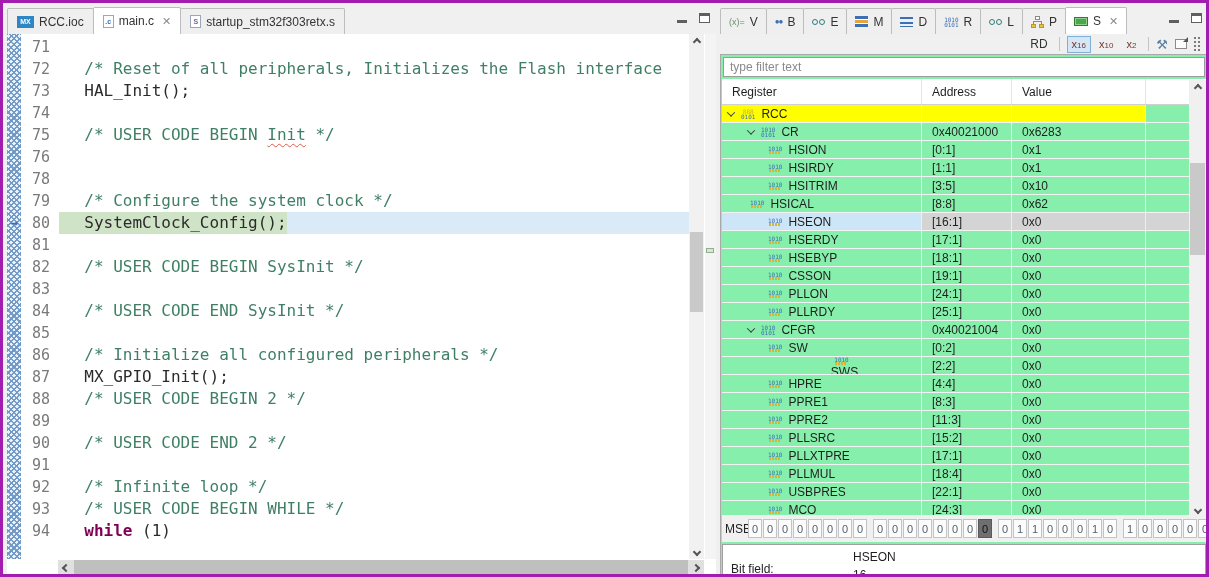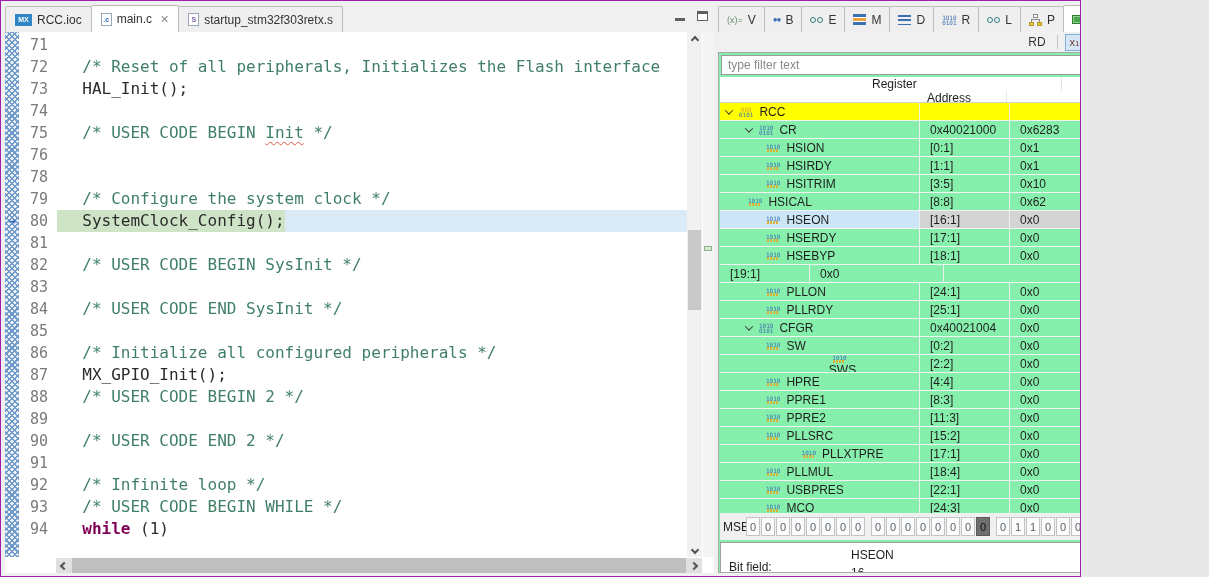--- a/index.html
+++ b/index.html
@@ -1,19 +1,19 @@
 <!DOCTYPE html>
 <html><head>
 <meta charset="utf-8">
 <style>
   * { margin:0; padding:0; box-sizing:border-box; }
   html,body { background:#e8e8e8; }
   #window {
-    position:relative; width:1081px; height:577px; background:#F0F0F0;
-    border:1px solid #a21caf; overflow:hidden;
+    position:relative; width:1209px; height:577px; background:#F0F0F0;
+    border:3px solid #a21caf; overflow:hidden;
     font-family:"Liberation Sans", sans-serif; font-size:12px; color:#222;
   }
   
   .tabbar { position:absolute; left:0; top:0; right:0; height:27px; display:flex; align-items:flex-end; }
   .tab { height:26px; display:flex; align-items:center; gap:5px; padding:0 9px;
          border:1px solid #bdbdbd; border-bottom:none; border-radius:2px 2px 0 0; margin-right:-1px;
          background:#efefef; color:#333; white-space:nowrap; }
   .tab.active { background:#ffffff; height:27px; }
   .tab .close { color:#8a8a8a; font-size:11px; margin-left:3px; }
   .pane-btns { position:absolute; right:6px; top:6px; display:flex; gap:12px; align-items:center; }
@@ -77,21 +77,21 @@
   .export-box i { position:absolute; right:-2px; top:-3px; width:0; height:0;
     border-left:5px solid transparent; border-top:5px solid #555; transform:rotate(90deg); }
   .dots8 { display:inline-flex; gap:2px; }
   .dots8 i { width:2px; height:14px; background:repeating-linear-gradient(180deg,#7a7a7a 0 2px,transparent 2px 4px); }
   #sfr-content { position:absolute; left:0; top:47px; right:0; bottom:0; background:#86efac;
     border:1px solid #a9a9a9; overflow:hidden; }
   #filter-input { position:absolute; left:2px; right:2px; top:2px; height:20px; border:1px solid #9b9b9b;
     padding:0 6px; font-family:"Liberation Sans",sans-serif; font-size:12px; color:#333; outline:none; }
   #filter-input::placeholder { color:#8a8a8a; opacity:1; }
   #tbl-header { position:absolute; left:1px; right:1px; top:24px; height:26px; background:#fff;
-    border-bottom:1px solid #d0d0d0; display:flex; align-items:center; color:#1e1e1e;flex-direction:column; }
+    border-bottom:1px solid #d0d0d0; display:flex; align-items:center; color:#1e1e1e; }
   .hcol { height:100%; display:flex; align-items:center; padding-left:10px; border-right:1px solid #e4e4e4; }
   .hcol.c1 { width:200px; } .hcol.c2 { width:90px; } .hcol.c3 { width:134px; } .hcol.c4 { flex:1; border-right:none; }
   #tbl-body { position:absolute; left:1px; right:18px; top:50px; }
   .trow { display:flex; height:18px; align-items:center; border-bottom:1px solid #f3f3f3; color:#1e1e1e; }
   .cell { height:100%; display:flex; align-items:center; overflow:hidden; }
   .cell.reg { width:200px; border-right:1px solid #eeeeee; }
   .cell.addr { width:90px; padding-left:10px; border-right:1px solid #eeeeee;text-align:right; }
   .cell.val { width:134px; padding-left:10px; border-right:1px solid #eeeeee; }
   .cell.rest { flex:1; }
   .trow.yellow .reg, .trow.yellow .addr, .trow.yellow .val { background:#ffff00; }
@@ -399,20 +399,27 @@
                 <span class="b">1010</span>
                 <span class="ybar"></span>
               </span>
               <span>HSEBYP</span>
             </span>
             <span class="cell addr">[18:1]</span>
             <span class="cell val">0x0</span>
             <span class="cell rest"></span>
           </div>
           <div class="trow">
+            <span class="cell reg" style="padding-left: 46px;">
+              <span class="tree-icon">
+                <span class="b">1010</span>
+                <span class="ybar"></span>
+              </span>
+              <span>CSSON</span>
+            </span>
             <span class="cell addr">[19:1]</span>
             <span class="cell val">0x0</span>
             <span class="cell rest"></span>
           </div>
           <div class="trow">
             <span class="cell reg" style="padding-left: 46px;">
               <span class="tree-icon">
                 <span class="b">1010</span>
                 <span class="ybar"></span>
               </span>
@@ -513,21 +520,21 @@
                 <span class="b">1010</span>
                 <span class="ybar"></span>
               </span>
               <span>PLLSRC</span>
             </span>
             <span class="cell addr">[15:2]</span>
             <span class="cell val">0x0</span>
             <span class="cell rest"></span>
           </div>
           <div class="trow">
-            <span class="cell reg" style="padding-left: 46px; justify-content: center;">
+            <span class="cell reg" style="padding-left: 46px;">
               <span class="tree-icon">
                 <span class="b">1010</span>
                 <span class="ybar"></span>
               </span>
               <span>PLLXTPRE</span>
             </span>
             <span class="cell addr">[17:1]</span>
             <span class="cell val">0x0</span>
             <span class="cell rest"></span>
           </div>

